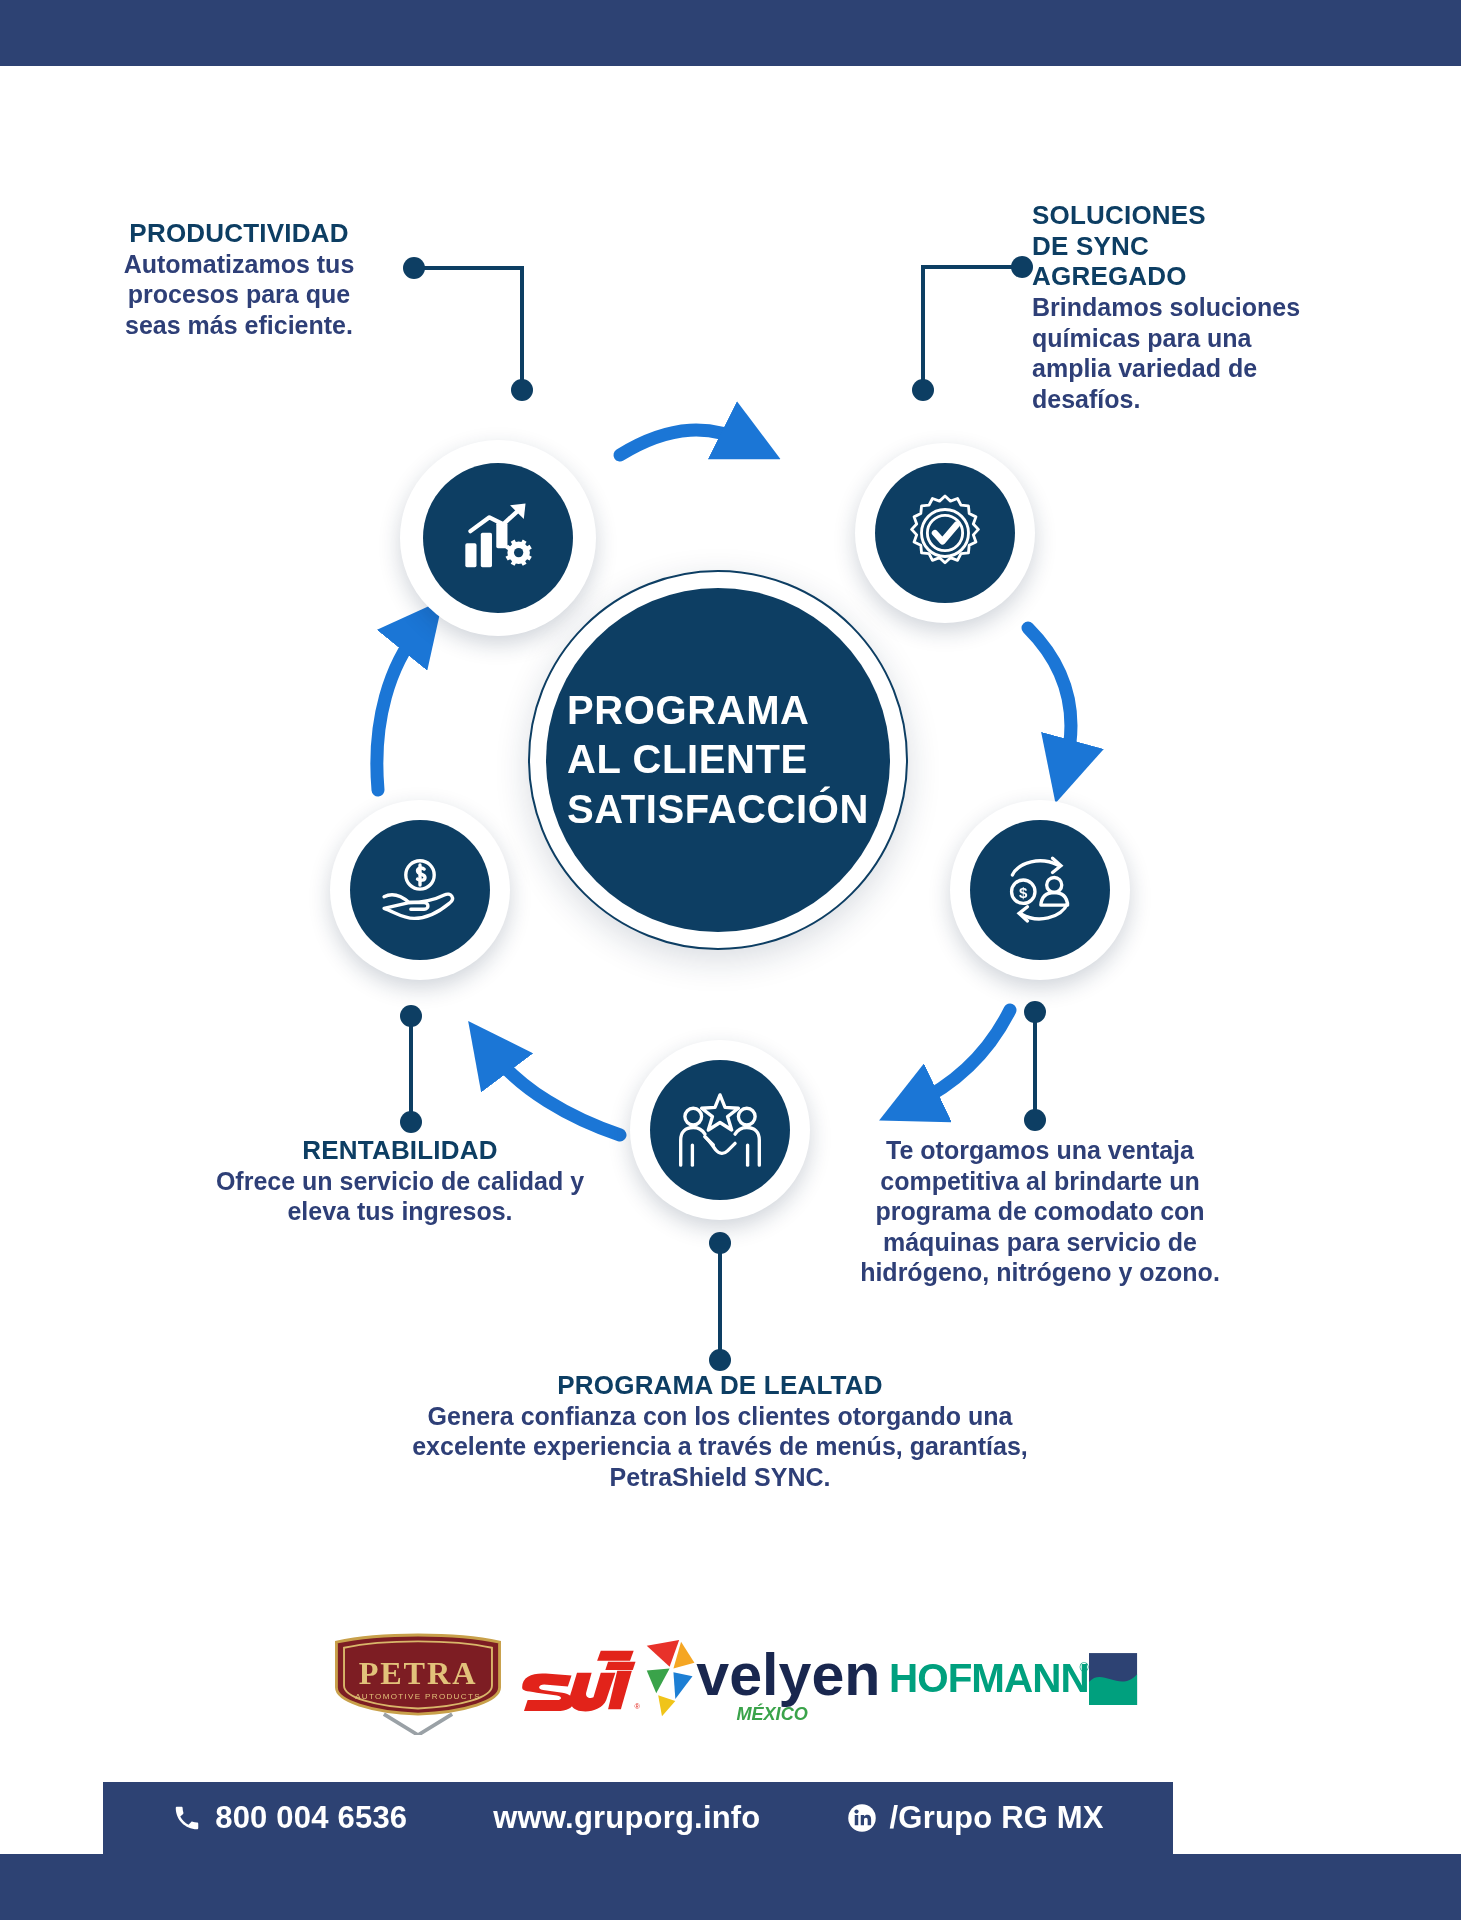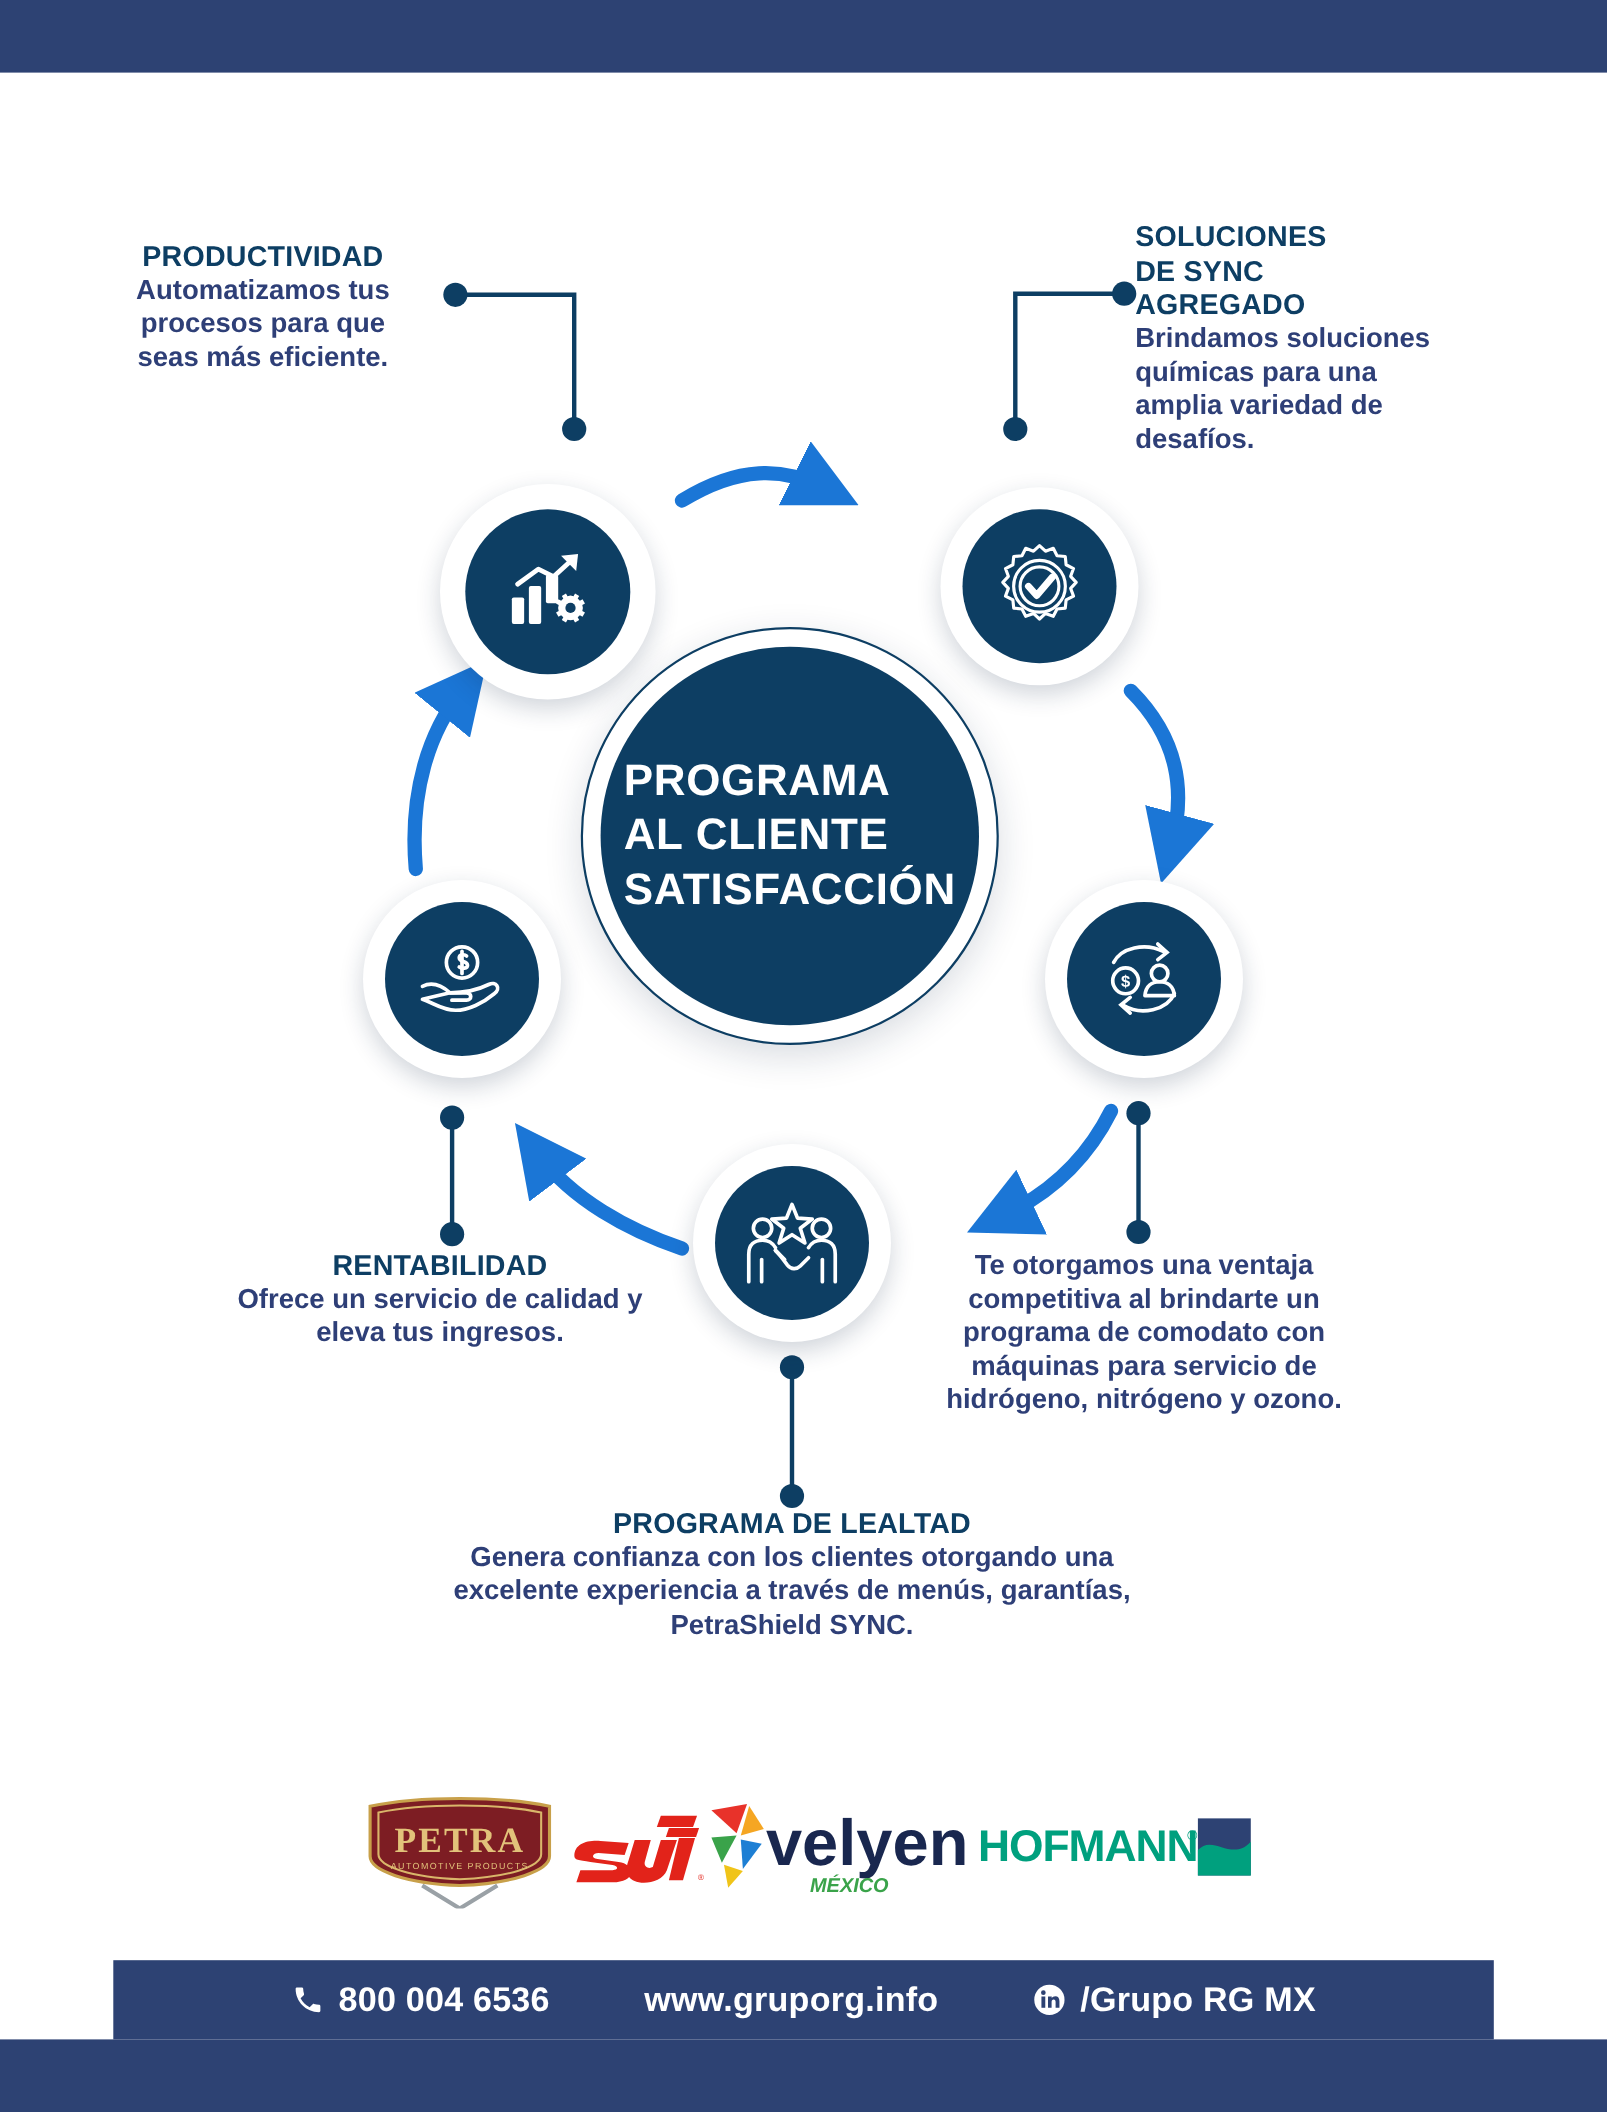--- a/index.html
+++ b/index.html
@@ -10,21 +10,21 @@
     position:relative;
     overflow:hidden;
     -webkit-font-smoothing:antialiased;
   }
   .page{position:relative;width:1461px;height:1920px;background:#fff;}
 
   
   .top-bar{position:absolute;left:0;top:0;width:1461px;height:66px;background:#2d4273;}
   .bottom-bar{position:absolute;left:0;bottom:0;width:1461px;height:66px;background:#2d4273;}
   .footer-bar{
-    position:absolute;left:103px;bottom:66px;width:1255px;height:72px;
+    position:absolute;left:103px;bottom:66px;width:1070px;height:72px;
     background:#2d4273;display:flex;align-items:center;justify-content:center;gap:86px;
   }
   .footer-item{display:flex;align-items:center;gap:13px;color:#fff;font-size:31px;font-weight:bold;letter-spacing:.2px;}
   .footer-item .glyph{display:inline-flex;align-items:center;justify-content:center;}
 
   
   .stage{position:absolute;left:0;top:0;width:1461px;height:1560px;}
   .svg-layer{position:absolute;left:0;top:0;width:1461px;height:1560px;}
 
   

